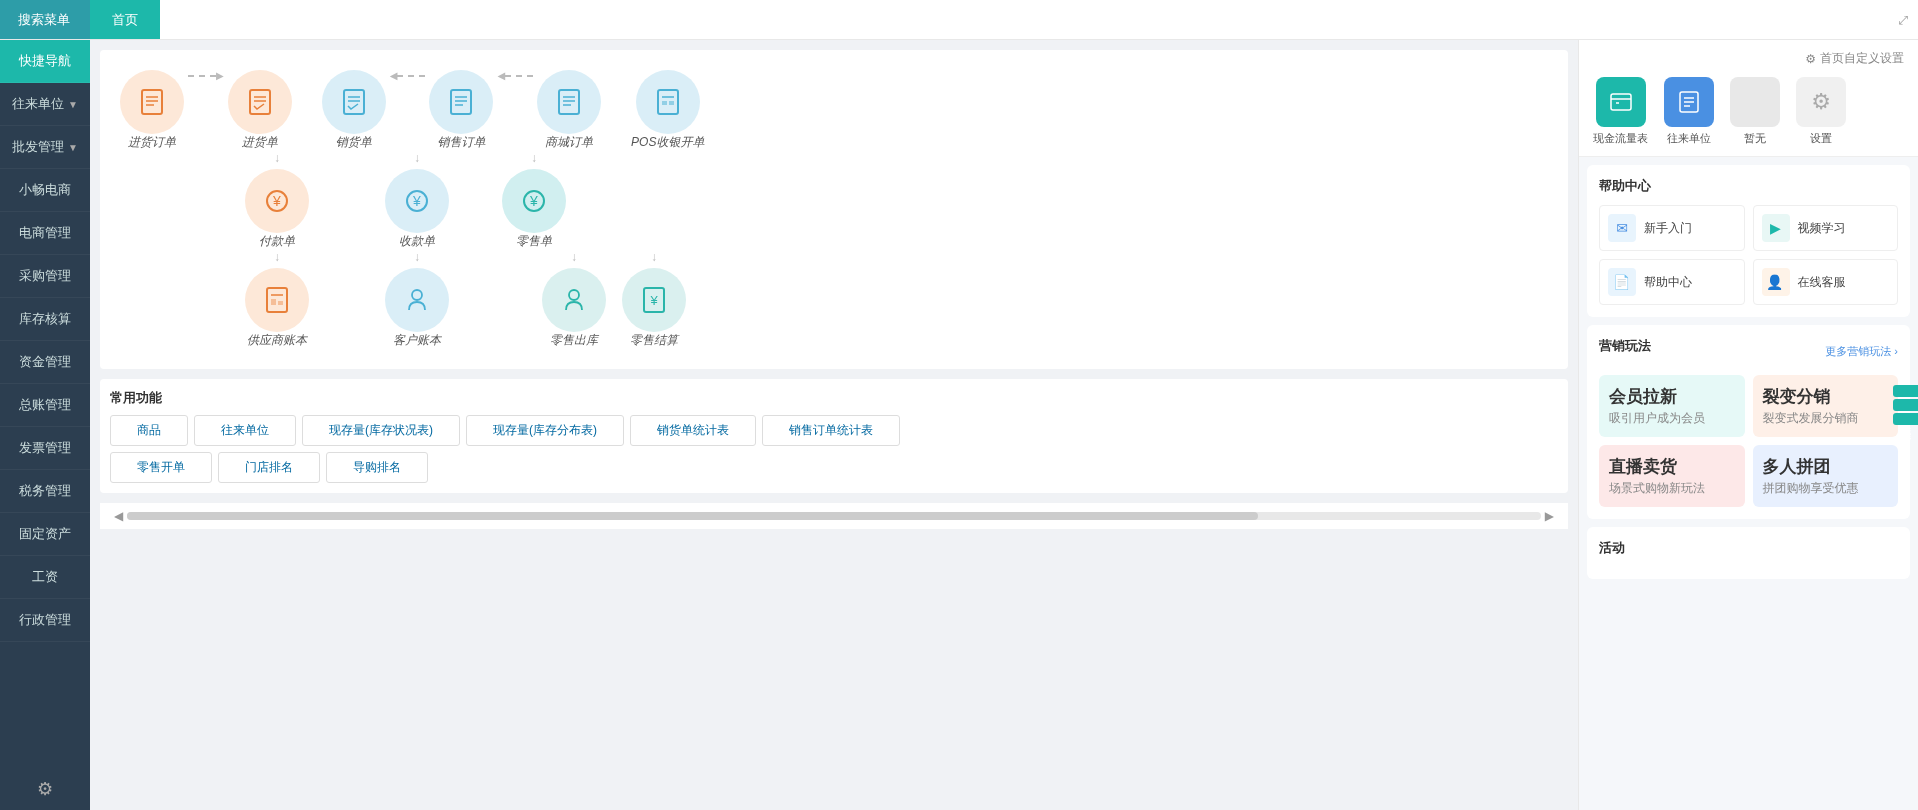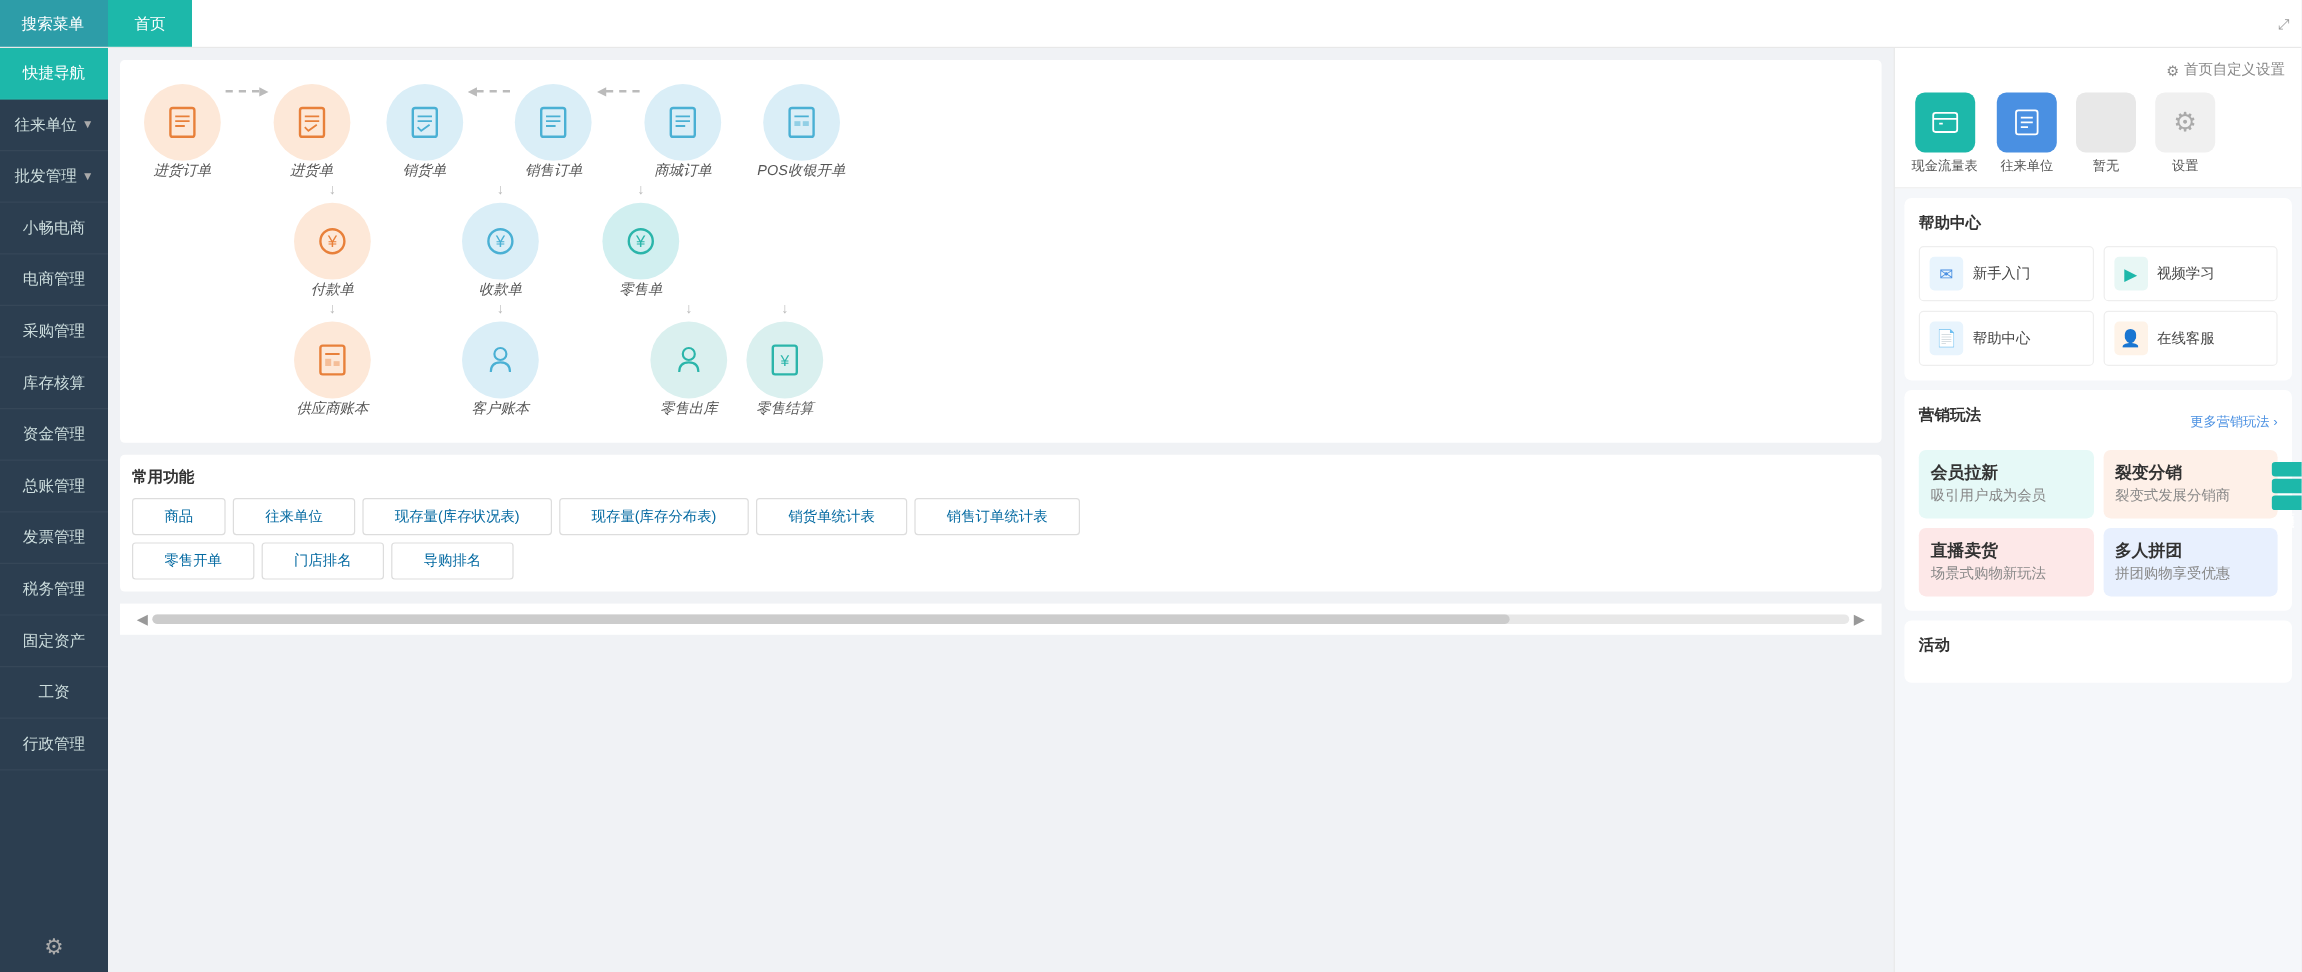--- a/index.html
+++ b/index.html
@@ -76,21 +76,21 @@
     
     .marketing-section { background: #fff; margin: 0 8px 8px; border-radius: 6px; padding: 12px; }
     .marketing-header { display: flex; align-items: center; justify-content: space-between; margin-bottom: 10px; }
     .more-link { font-size: 11px; color: #4a90e2; cursor: pointer; }
     .marketing-grid { display: grid; grid-template-columns: 1fr 1fr; gap: 8px; }
     .marketing-item { padding: 10px; border-radius: 6px; cursor: pointer; }
     .mi-teal { background: #e6f9f7; }
     .mi-orange { background: #fef0e8; }
     .mi-red { background: #fde8e8; }
     .mi-blue { background: #e8f0fe; }
-    .mi-title { font-size: 14px; font-weight: bold; color: #333; margin-bottom: 2px; }
+    .mi-title { font-size: 17px; font-weight: bold; color: #333; margin-bottom: 2px; }
     .mi-subtitle { font-size: 12px; color: #888; }
 
     
     .activity-section { background: #fff; margin: 0 8px 8px; border-radius: 6px; padding: 12px; }
 
     
     .float-btns { position: fixed; right: 0; top: 50%; transform: translateY(-50%); display: flex; flex-direction: column; gap: 2px; z-index: 100; }
     .float-btn { background: #1db8aa; color: #fff; font-size: 11px; padding: 6px 5px; writing-mode: vertical-rl; text-align: center; cursor: pointer; border-radius: 3px 0 0 3px; line-height: 1.4; }
   </style>
 </head>

